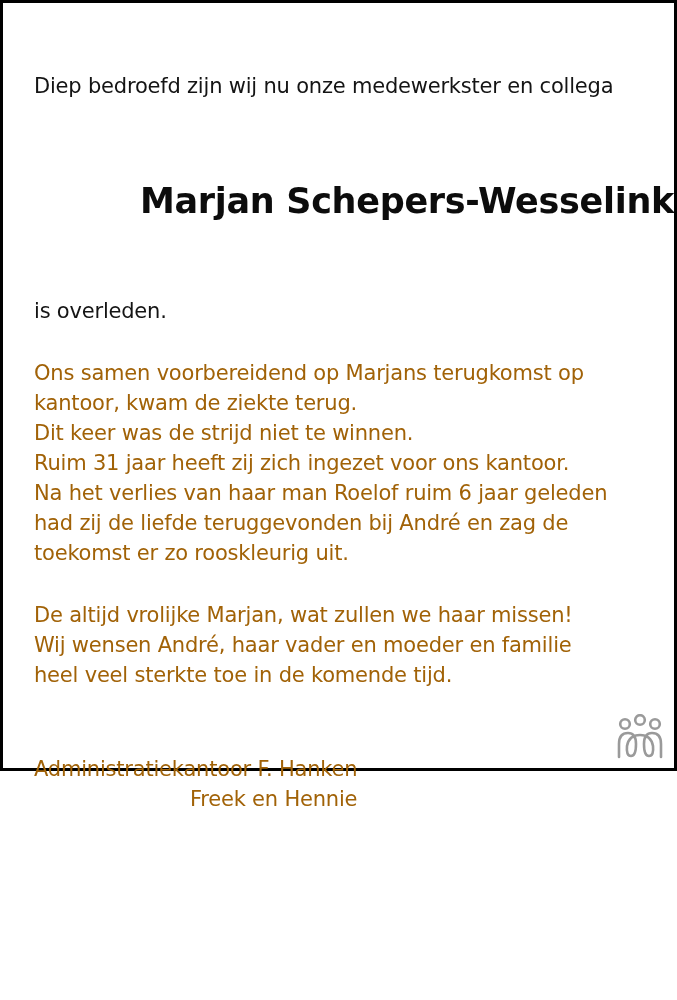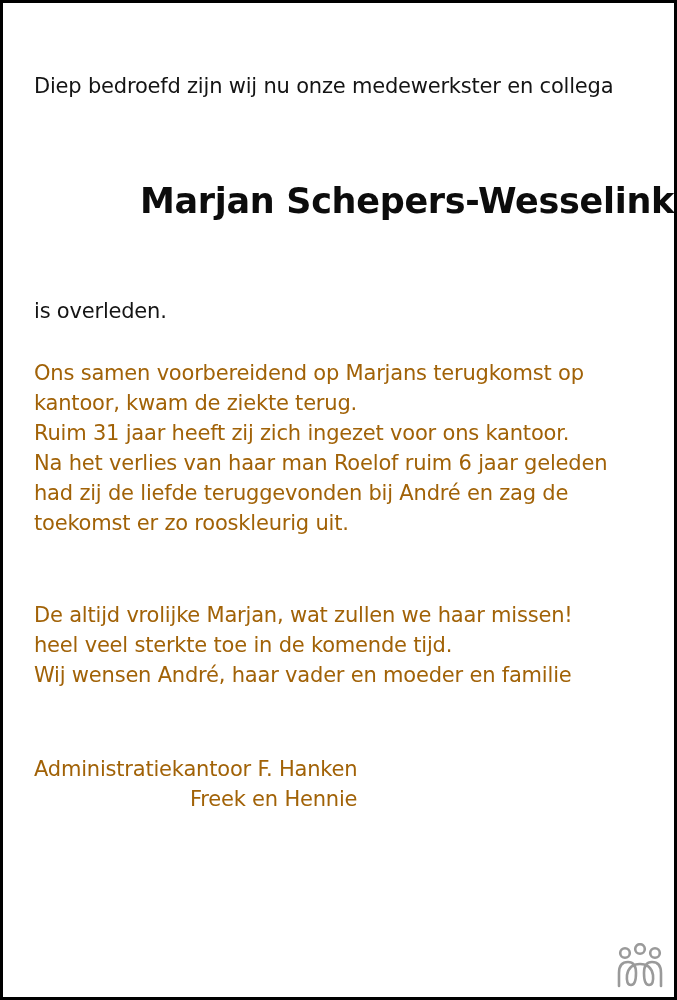--- a/index.html
+++ b/index.html
@@ -1,20 +1,20 @@
 <!DOCTYPE html>
 <html><head>
   <meta charset="utf-8">
   <style>
     html, body { margin: 0; padding: 0; background: #ffffff; }
     body { width: 677px; height: 1000px; overflow: hidden; }
     .card {
       position: relative;
       box-sizing: border-box;
-      width: 677px; height: 1000px;
+      width: 677px; height: 771px;
       border: 3px solid #000000;
       background: #ffffff;
       color: #111111;
       font-family: "DejaVu Sans", sans-serif;
       padding-left: 44px;
     }
     .line {
       position: absolute;
       left: 31px;
       font-size: 21px;
@@ -55,30 +55,31 @@
 
   <div class="line" style="top:68px;">Diep bedroefd zijn wij nu onze medewerkster en collega</div>
 
   <div class="title">Marjan Schepers-Wesselink</div>
 
   <div class="line" style="top:293px;">is overleden.</div>
 
   <div class="block" style="top:355px;">
     <div class="row">Ons samen voorbereidend op Marjans terugkomst op</div>
     <div class="row">kantoor, kwam de ziekte terug.</div>
+    <div class="row">Dit keer was de strijd niet te winnen.</div>
     <div class="row">Ruim 31 jaar heeft zij zich ingezet voor ons kantoor.</div>
     <div class="row">Na het verlies van haar man Roelof ruim 6 jaar geleden</div>
     <div class="row">had zij de liefde teruggevonden bij André en zag de</div>
     <div class="row">toekomst er zo rooskleurig uit.</div>
   </div>
 
   <div class="block" style="top:597px;">
     <div class="row">De altijd vrolijke Marjan, wat zullen we haar missen!</div>
+    <div class="row">Wij wensen André, haar vader en moeder en familie</div>
     <div class="row">heel veel sterkte toe in de komende tijd.</div>
-    <div class="row">Wij wensen André, haar vader en moeder en familie</div>
   </div>
 
   <div class="block" style="top:751px;text-align:right;">
     <div class="row">Administratiekantoor F. Hanken</div>
     <div class="row">Freek en Hennie</div>
   </div>
 
 
   <div class="logo">
     <svg width="48" height="46" viewBox="0 0 48 46" fill="none" stroke="#9a9a9a" stroke-width="2.6" stroke-linecap="round">

